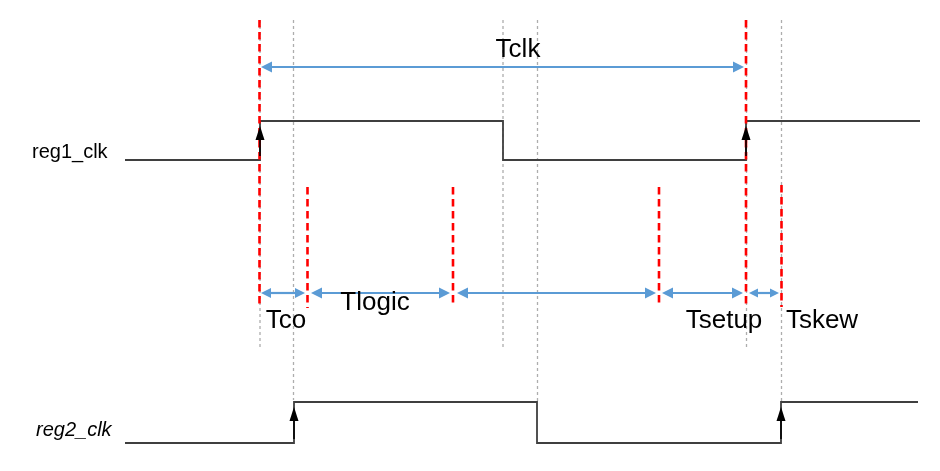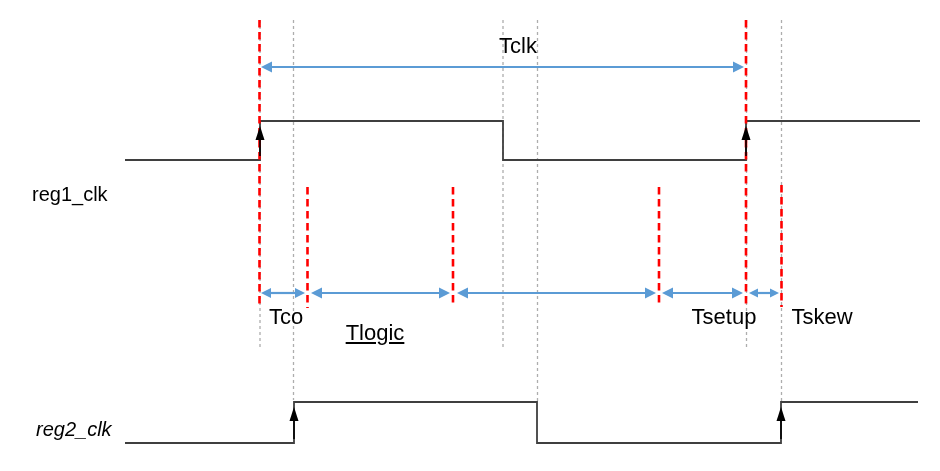--- a/index.html
+++ b/index.html
@@ -59,21 +59,21 @@
   .lbl {
     position: absolute;
     color: var(--label-text, #000000);
     white-space: nowrap;
     line-height: 1;
   }
   .sig-lbl {
     font-size: 20px;
   }
   .time-lbl {
-    font-size: 22px;
+    font-size: 26px;
     transform: translateX(-50%);
   }
 </style>
 </head>
 <body>
 
 <div class="canvas">
 
   <svg width="940" height="471" viewBox="0 0 940 471">
 
@@ -141,21 +141,21 @@
     <g class="edgemark">
       <polygon points="294,407 289.5,421 298.5,421"></polygon>
       <line x1="294" y1="421" x2="294" y2="439"></line>
     </g>
     <g class="edgemark">
       <polygon points="781,407 776.5,421 785.5,421"></polygon>
       <line x1="781" y1="421" x2="781" y2="439"></line>
     </g>
   </svg>
 
-  <div class="lbl sig-lbl" style="left:32px; top:141px;margin-top:43px;">reg1_clk</div>
+  <div class="lbl sig-lbl" style="left:32px; top:141px;">reg1_clk</div>
   <div class="lbl sig-lbl" style="left:36px; top:419px;font-style:italic;">reg2_clk</div>
 
   <div class="lbl time-lbl" style="left:518px; top:35px;">Tclk</div>
   <div class="lbl time-lbl" style="left:286px; top:306px;">Tco</div>
-  <div class="lbl time-lbl" style="left:375px; top:322px;text-decoration:underline;">Tlogic</div>
+  <div class="lbl time-lbl" style="left:375px; top:288px;">Tlogic</div>
   <div class="lbl time-lbl" style="left:704px; top:306px;margin-left:20px;">Tsetup</div>
   <div class="lbl time-lbl" style="left:786px; top:306px;margin-left:36px;">Tskew</div>
 </div>
 
 </body></html>

